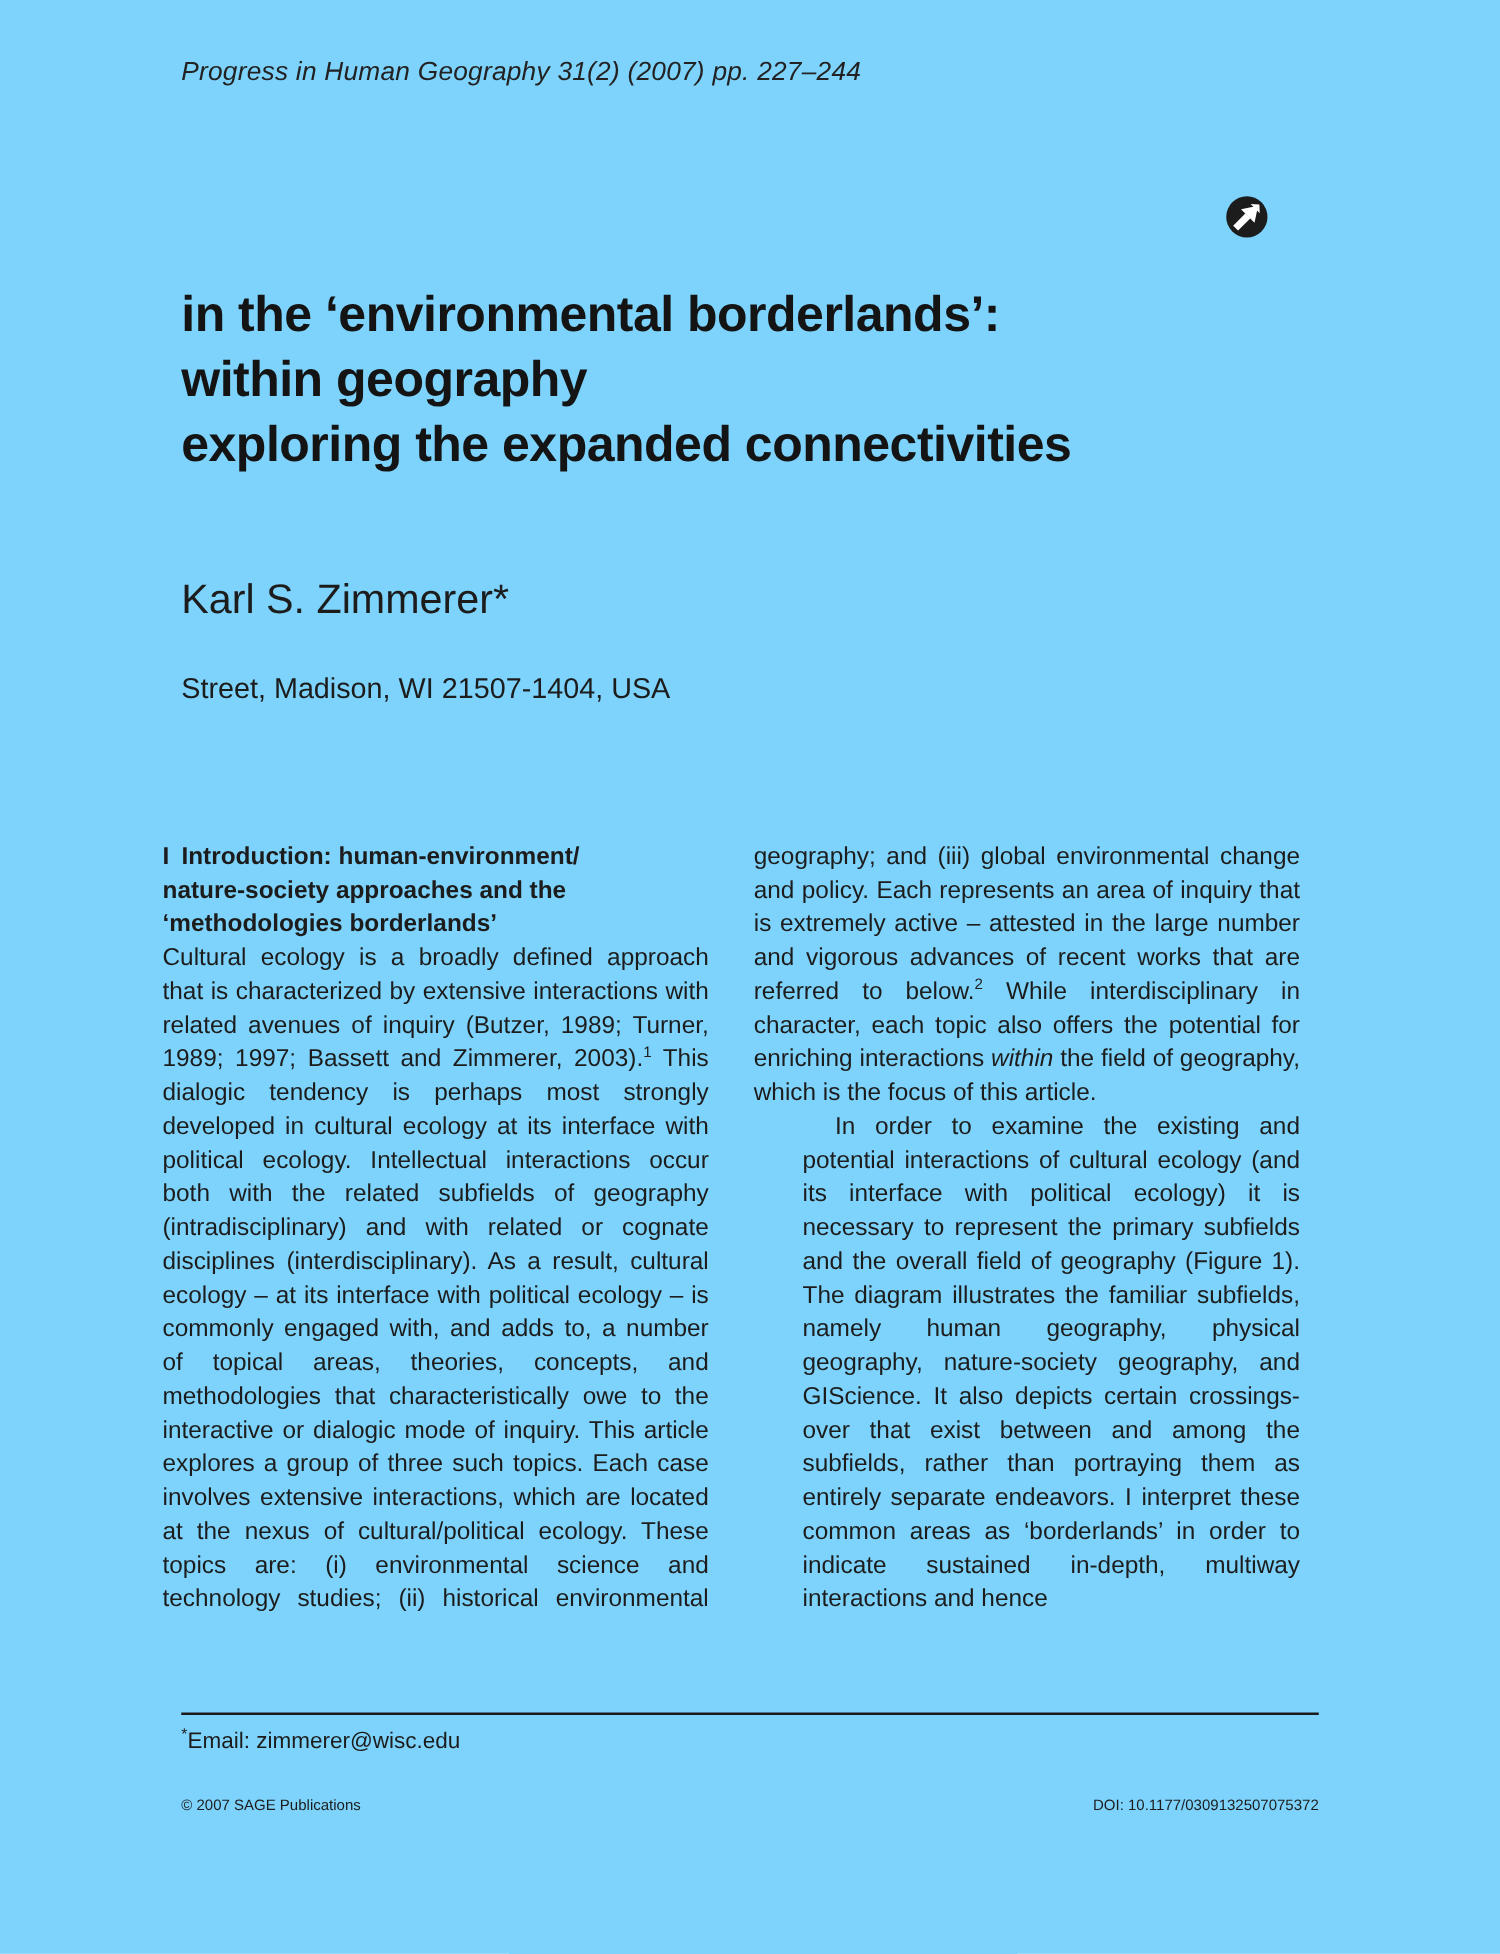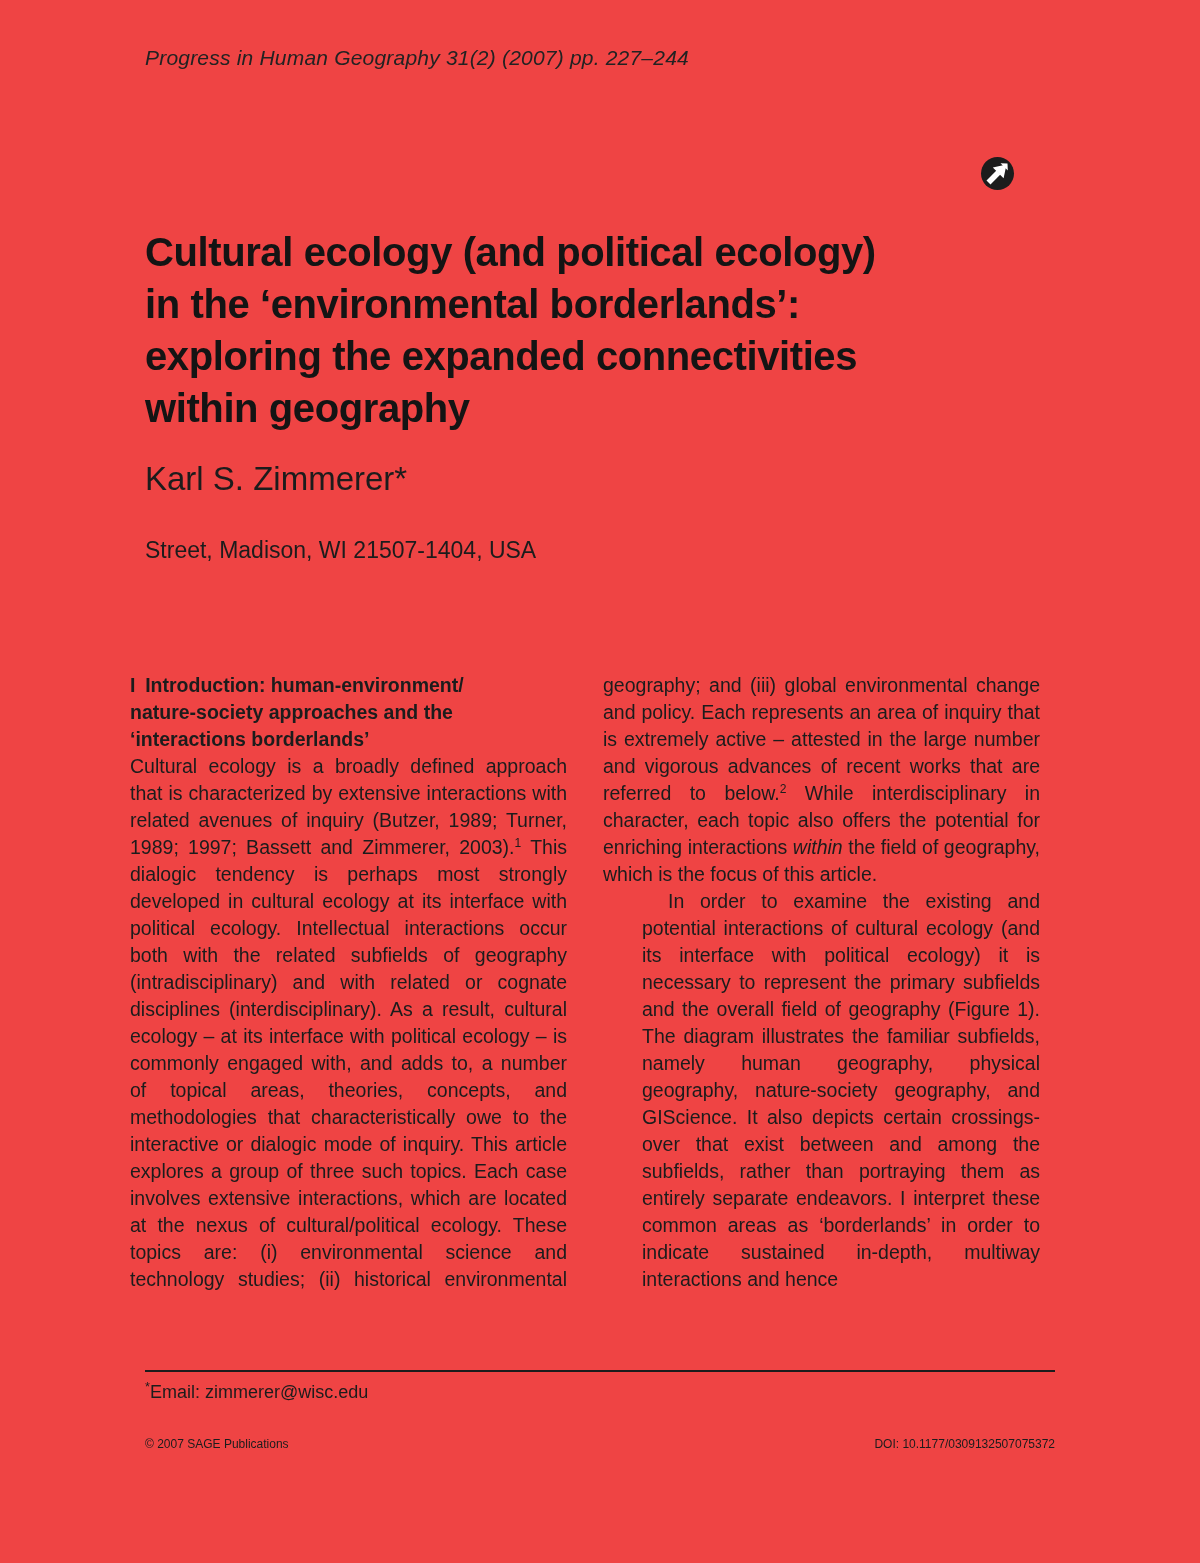--- a/index.html
+++ b/index.html
@@ -6,21 +6,21 @@
   body {
     width: 1200px; height: 1563px;
     background: #ffffff;
     font-family: "Liberation Sans", sans-serif;
     color: #1c1c1c;
     -webkit-font-smoothing: antialiased;
   }
   .page {
     position: relative;
     width: 1200px; height: 1563px;
-    background: #ef4444;
+    background: #7dd3fc;
     overflow: hidden;
   }
   .journal-line {
     position: absolute; left: 145px; top: 46px;
     font-style: italic; font-size: 21px; color: #222;
     letter-spacing: 0.2px;
   }
   .logo {
     position: absolute; left: 980px; top: 156px;
     width: 35px; height: 35px;
@@ -75,37 +75,36 @@
   <div class="logo">
     <svg width="35" height="35" viewBox="0 0 35 35" aria-hidden="true">
       <circle cx="17.5" cy="17.5" r="16.5" fill="#1c1c1c"></circle>
       <path d="M8.5 26.5 L18.4 16.6" stroke="#ffffff" stroke-width="5.6" fill="none"></path>
       <polygon points="26.5,8.5 23.6,22.2 12.8,11.4" fill="#ffffff"></polygon>
       <polygon points="27.5,7.5 20.5,7.2 27.8,14.5" fill="#ffffff"></polygon>
     </svg>
   </div>
 
   <div class="title">
-    <div>Cultural ecology (and political ecology)</div>
     <div>in the ‘environmental borderlands’:</div>
+    <div>within geography</div>
     <div>exploring the expanded connectivities</div>
-    <div>within geography</div>
   </div>
 
   <div class="author">Karl S. Zimmerer*</div>
 
   <div class="affiliation">
     <div>Street, Madison, WI 21507-1404, USA</div>
   </div>
 
   <div class="main">
     <div class="section-heading">
       <div>I Introduction: human-environment/</div>
       <div>nature-society approaches and the</div>
-      <div>‘interactions borderlands’</div>
+      <div>‘methodologies borderlands’</div>
     </div>
     <p class="para"><span>Cultural ecology is a broadly defined approach that is characterized by extensive interactions with related avenues of inquiry (Butzer, 1989; Turner, 1989; 1997; Bassett and Zimmerer, 2003).</span><sup>1</sup><span> This dialogic tendency is perhaps most strongly developed in cultural ecology at its interface with political ecology. Intellectual interactions occur both with the related subfields of geography (intradisciplinary) and with related or cognate disciplines (interdisciplinary). As a result, cultural ecology – at its interface with political ecology – is commonly engaged with, and adds to, a number of topical areas, theories, concepts, and methodologies that characteristically owe to the interactive or dialogic mode of inquiry. This article explores a group of three such topics. Each case involves extensive interactions, which are located at the nexus of cultural/political ecology. These topics are: (i) environmental science and technology studies; (ii) historical environmental geography; and (iii) global environmental change and policy. Each represents an area of inquiry that is extremely active – attested in the large number and vigorous advances of recent works that are referred to below.</span><sup>2</sup><span> While interdisciplinary in character, each topic also offers the potential for enriching interactions </span><i>within</i><span> the field of geography, which is the focus of this article.</span></p>
     <p class="para indent"><span>In order to examine the existing and potential interactions of cultural ecology (and its interface with political ecology) it is necessary to represent the primary subfields and the overall field of geography (Figure 1). The diagram illustrates the familiar subfields, namely human geography, physical geography, nature-society geography, and GIScience. It also depicts certain crossings-over that exist between and among the subfields, rather than portraying them as entirely separate endeavors. I interpret these common areas as ‘borderlands’ in order to indicate sustained in-depth, multiway interactions and hence</span></p>
   </div>
 
   <div class="foot-rule"></div>
 
   <div class="email-note"><sup>*</sup><span>Email: zimmerer@wisc.edu</span></div>
 
   <div class="footer-row">

